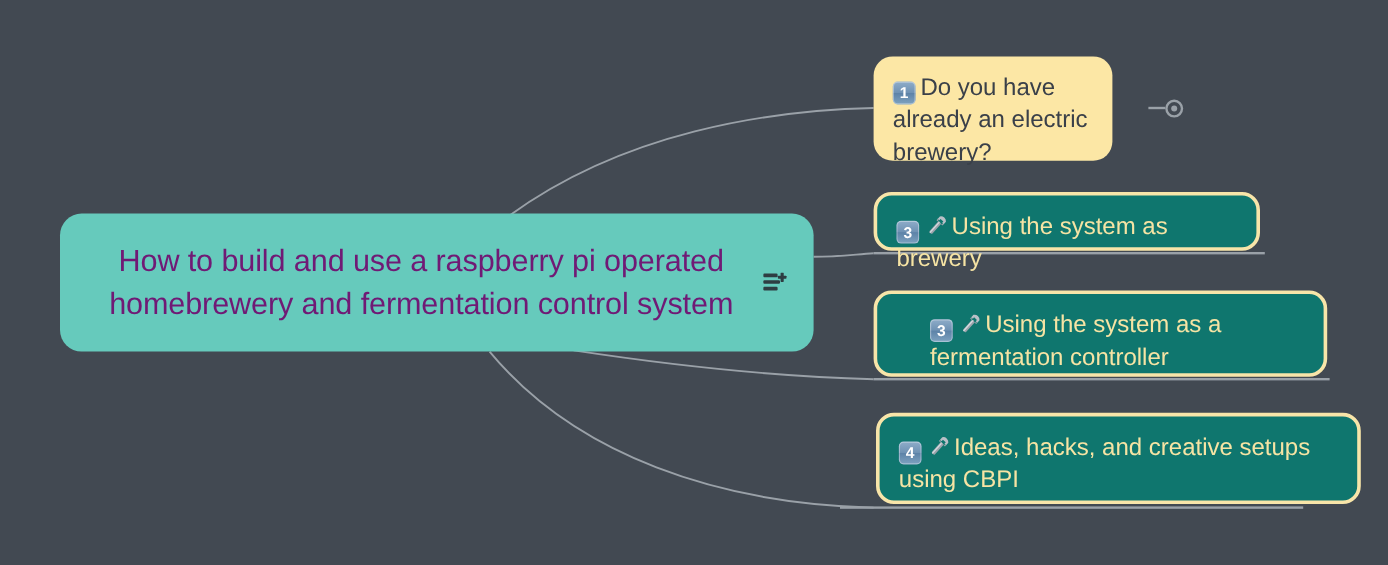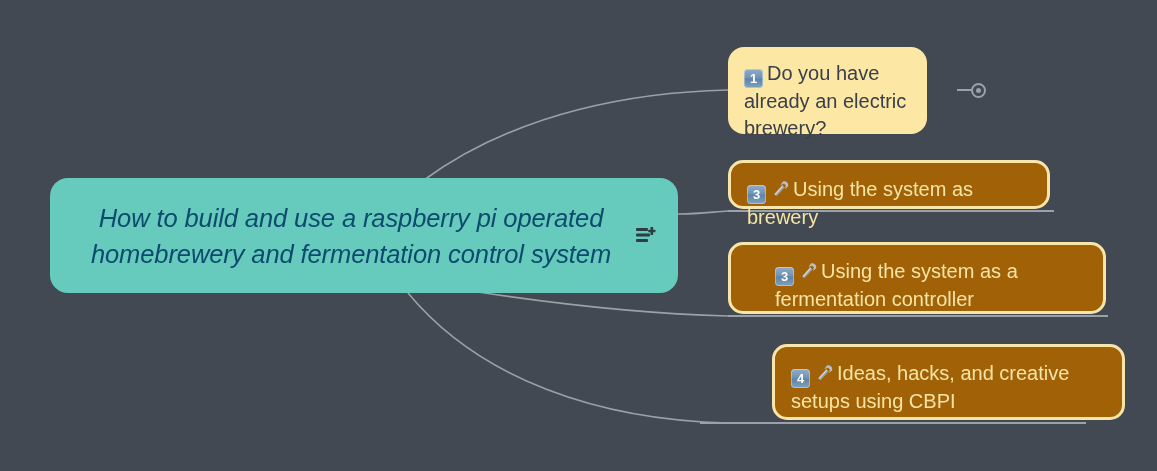--- a/index.html
+++ b/index.html
@@ -34,28 +34,27 @@
     width: 628px;
     height: 115px;
     background: #66cabc;
     border-radius: 18px;
     box-sizing: border-box;
     display: flex;
     align-items: center;
     padding: 0 52px 0 26px;
   }
   .root-text {
-    color: #0c4a6e;
+    color: #701a75;
     font-size: 25.5px;
     line-height: 36px;
     letter-spacing: -0.1px;
     text-align: center;
     width: 100%;
     white-space: pre-line;
-    font-style: italic;
   }
   .root-note-icon {
     position: absolute;
     right: 20px;
     top: 50%;
     transform: translateY(-50%);
     width: 22px;
     height: 18px;
   }
 
@@ -74,21 +73,21 @@
   }
   .node.yellow {
     background: #fce7a5;
     border: none;
     border-radius: 16px;
   }
   .node.yellow .node-text {
     color: #3a4049;
   }
   .node.blue {
-    background: #a16207;
+    background: #0f766e;
     border: 3px solid #f8e5a9;
     border-radius: 15px;
   }
   .node.blue .node-text {
     color: #f6e4a4;
   }
 
   
   .keycap {
     display: inline-block;
@@ -209,21 +208,21 @@
             <rect x="8.4" y="5" width="3.2" height="12" rx="1.1" fill="#9ba3ab"></rect>
             <rect x="8.9" y="5" width="1.1" height="12" fill="#d6dbe0"></rect>
             <path d="M6.6 1.4 L6.6 4.2 L8.4 4.2 L8.4 2.6 L11.6 2.6 L11.6 4.2 L13.4 4.2 L13.4 1.4 A4.2 4.2 0 0 0 6.6 1.4 Z" fill="#b9c0c7"></path>
             <path d="M6.6 3.6 A4.0 4.0 0 0 0 13.4 3.6 L13.4 5.6 L6.6 5.6 Z" fill="#9ba3ab"></path>
           </g>
         </svg>
       </span><span>Using the system as a fermentation controller</span>
     </div>
   </div>
 
-  <div class="node blue" style="left:772px; top:344px; width:353px; height:76px;">
+  <div class="node blue" style="left:730px; top:344px; width:404px; height:76px;">
     <div class="node-text">
       <span class="keycap">4</span><span class="wrench">
         <svg viewBox="0 0 20 20" width="20" height="20" xmlns="http://www.w3.org/2000/svg">
           <g transform="rotate(42 10 10)">
             <rect x="8.4" y="5" width="3.2" height="12" rx="1.1" fill="#9ba3ab"></rect>
             <rect x="8.9" y="5" width="1.1" height="12" fill="#d6dbe0"></rect>
             <path d="M6.6 1.4 L6.6 4.2 L8.4 4.2 L8.4 2.6 L11.6 2.6 L11.6 4.2 L13.4 4.2 L13.4 1.4 A4.2 4.2 0 0 0 6.6 1.4 Z" fill="#b9c0c7"></path>
             <path d="M6.6 3.6 A4.0 4.0 0 0 0 13.4 3.6 L13.4 5.6 L6.6 5.6 Z" fill="#9ba3ab"></path>
           </g>
         </svg>

